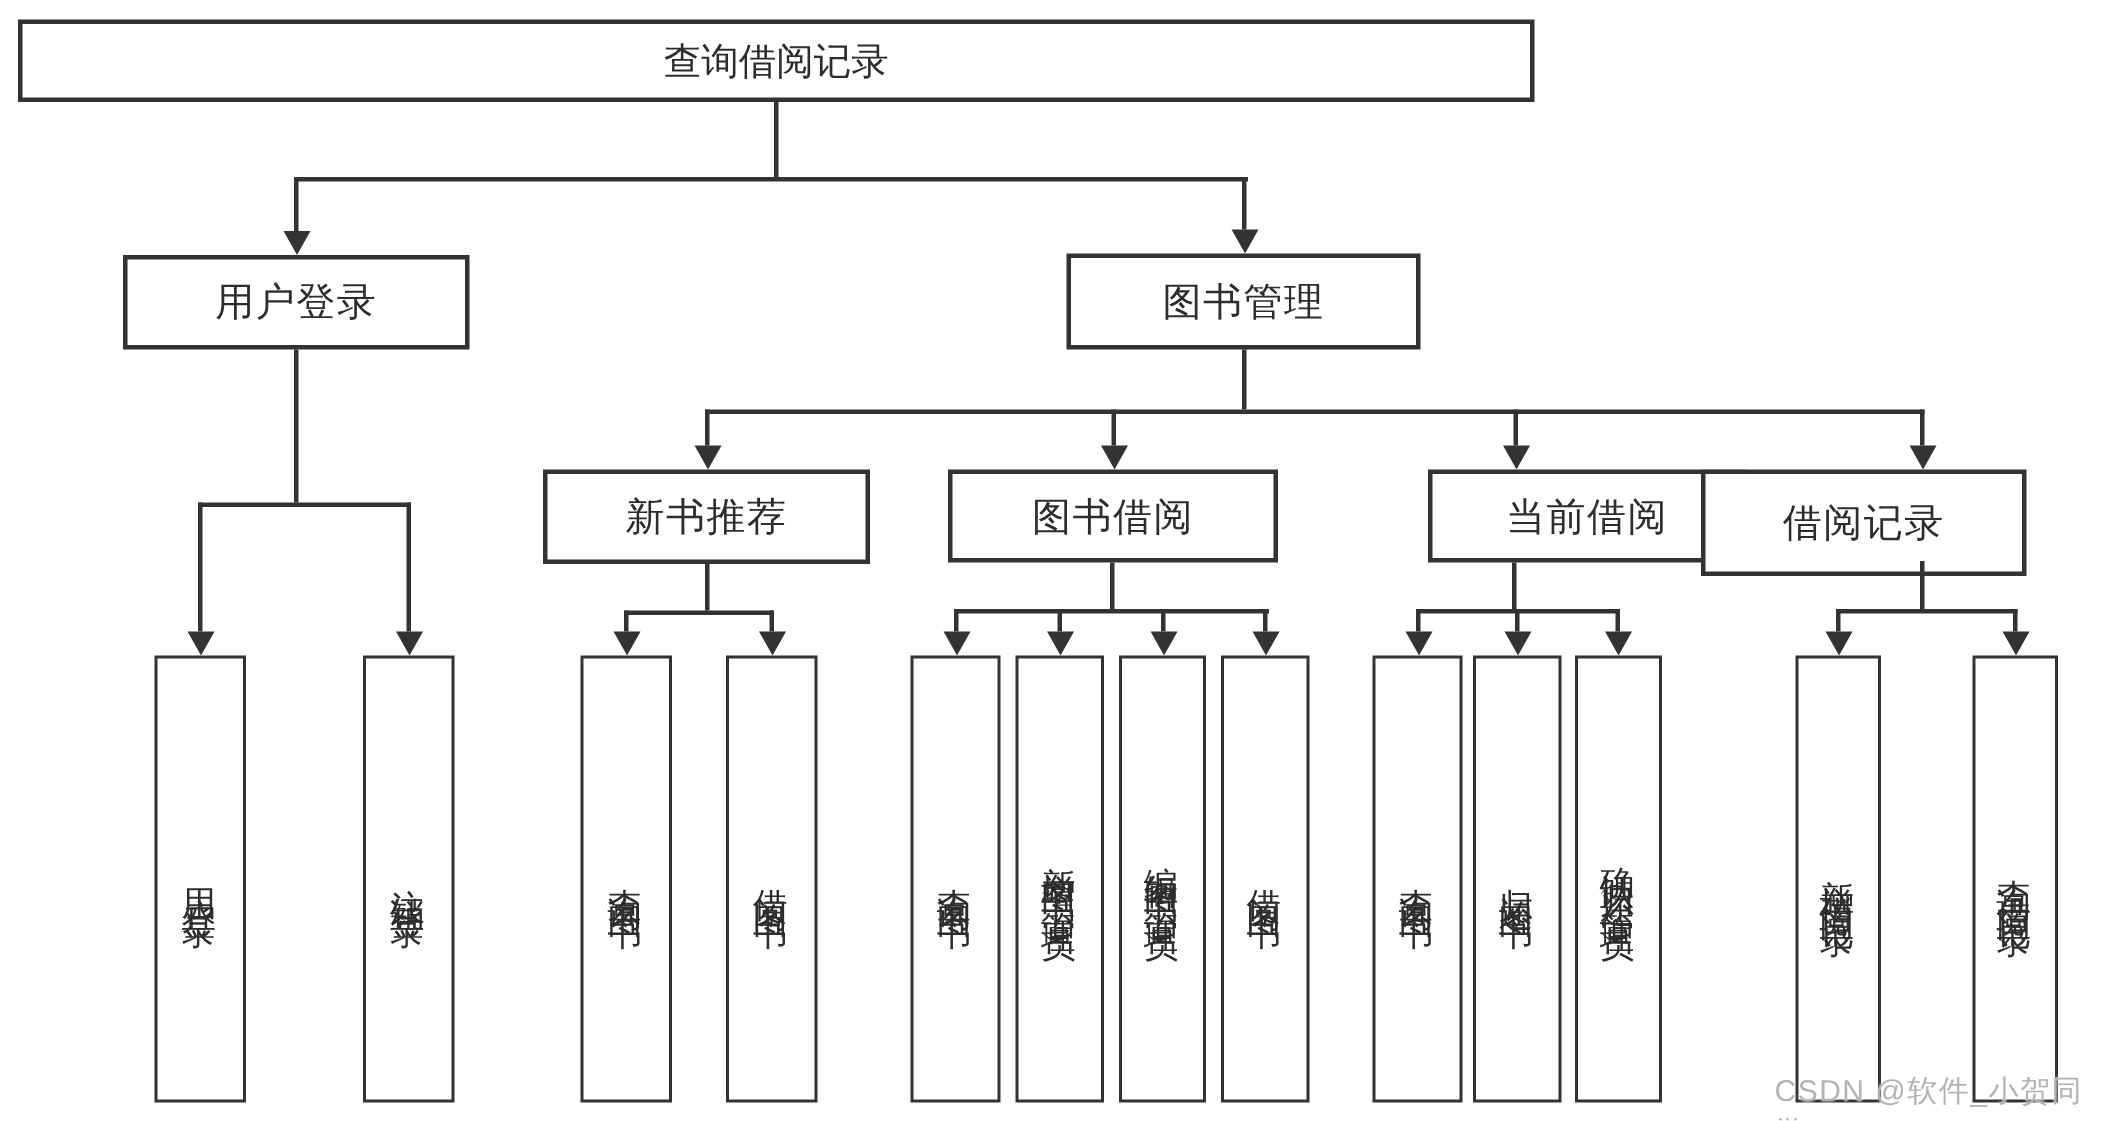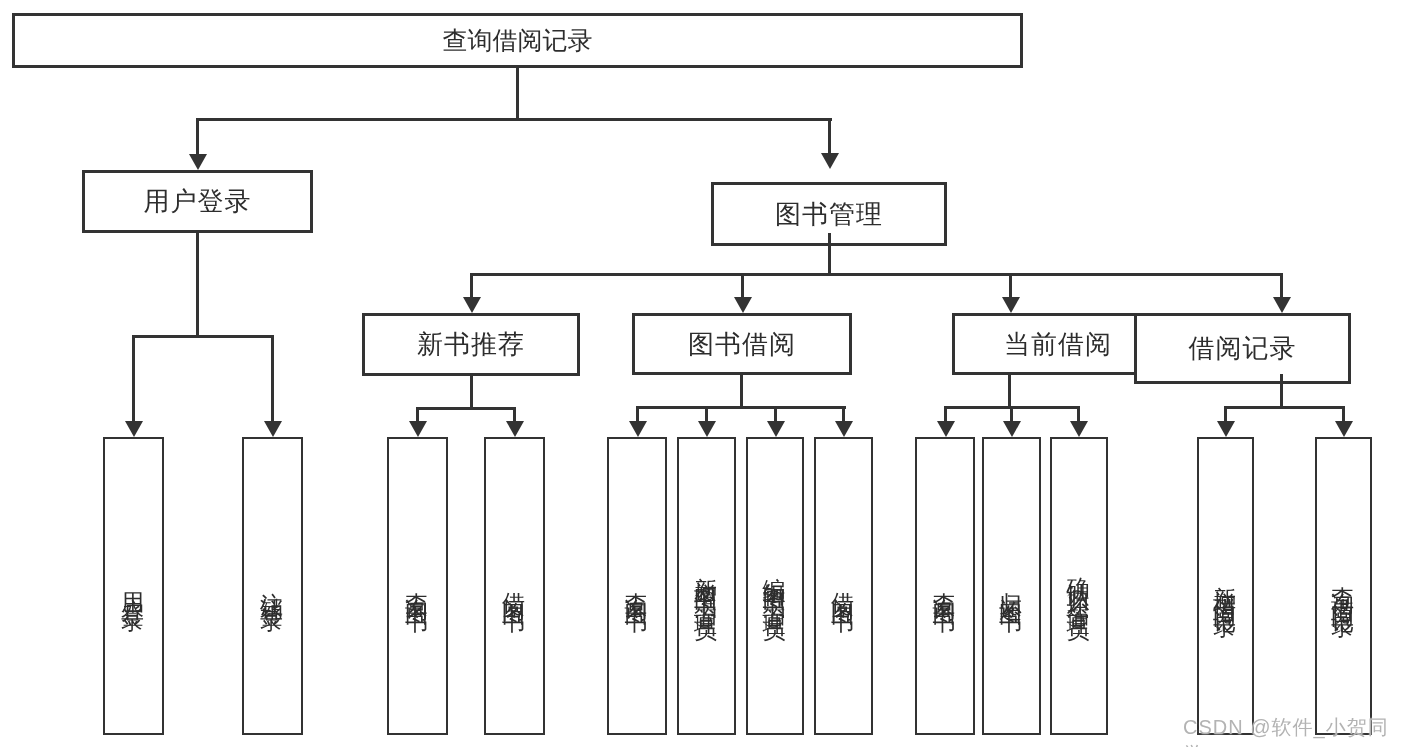--- a/index.html
+++ b/index.html
@@ -70,21 +70,21 @@
   </div>
 
   <div class="vline" style="left:516px;top:68px;height:50px;"></div>
   <div class="hline" style="left:196px;top:118px;width:636px;"></div>
   <div class="arrow" style="left:196px;top:118px;height:36px;"></div>
   <div class="arrow" style="left:828px;top:118px;height:35px;"></div>
 
   <div class="box" style="left:82px;top:170px;width:231px;height:63px;">
     <span class="lbl">用户登录</span>
   </div>
-  <div class="box" style="left:711px;top:169px;width:236px;height:64px;margin-top:13px;">
+  <div class="box" style="left:711px;top:169px;width:236px;height:64px;">
     <span class="lbl">图书管理</span>
   </div>
 
   <div class="vline" style="left:196px;top:233px;height:102px;"></div>
   <div class="hline" style="left:132px;top:335px;width:142px;"></div>
   <div class="arrow" style="left:132px;top:335px;height:86px;"></div>
   <div class="arrow" style="left:271px;top:335px;height:86px;"></div>
 
   <div class="vline" style="left:828px;top:233px;height:40px;"></div>
   <div class="hline" style="left:470px;top:273px;width:813px;"></div>

